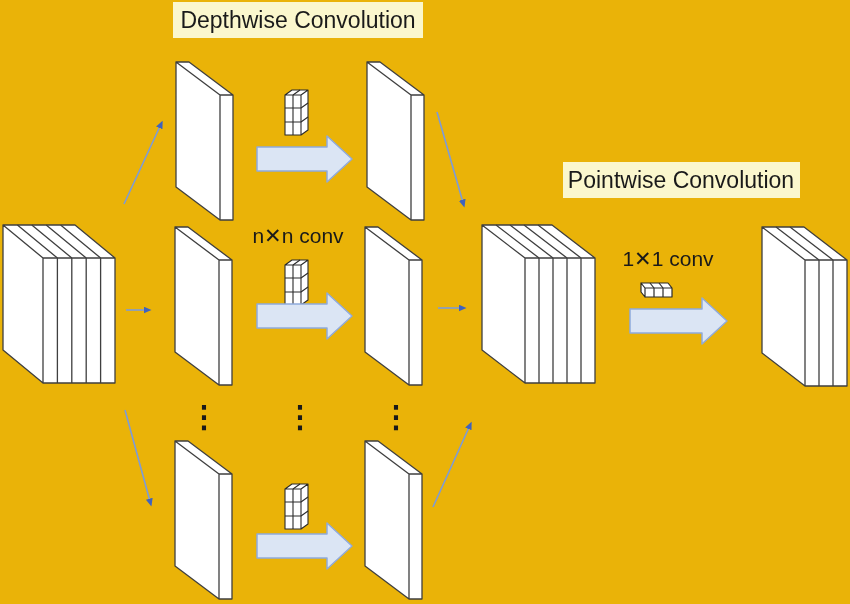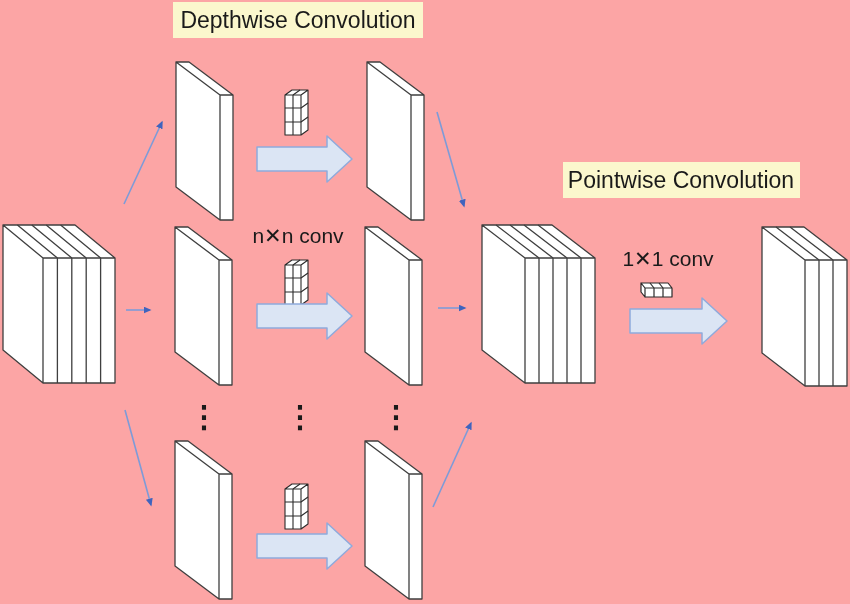--- a/index.html
+++ b/index.html
@@ -1,16 +1,16 @@
 <!DOCTYPE html>
 <html><head>
 <meta charset="utf-8">
 <style>
   html,body{margin:0;padding:0;background:#ffffff;}
-  .canvas{position:relative;width:850px;height:604px;background:#fca5a5;
+  .canvas{position:relative;width:850px;height:604px;background:#eab308;
           font-family:"Liberation Sans",sans-serif;overflow:hidden;}
   svg{position:absolute;left:0;top:0;}
   text{fill:#1a1a1a;}
   .title{font-size:23px;}
   .lbl{font-size:21px;}
   .dots{font-size:30px;font-weight:bold;}
 </style>
 </head>
 <body>
 

